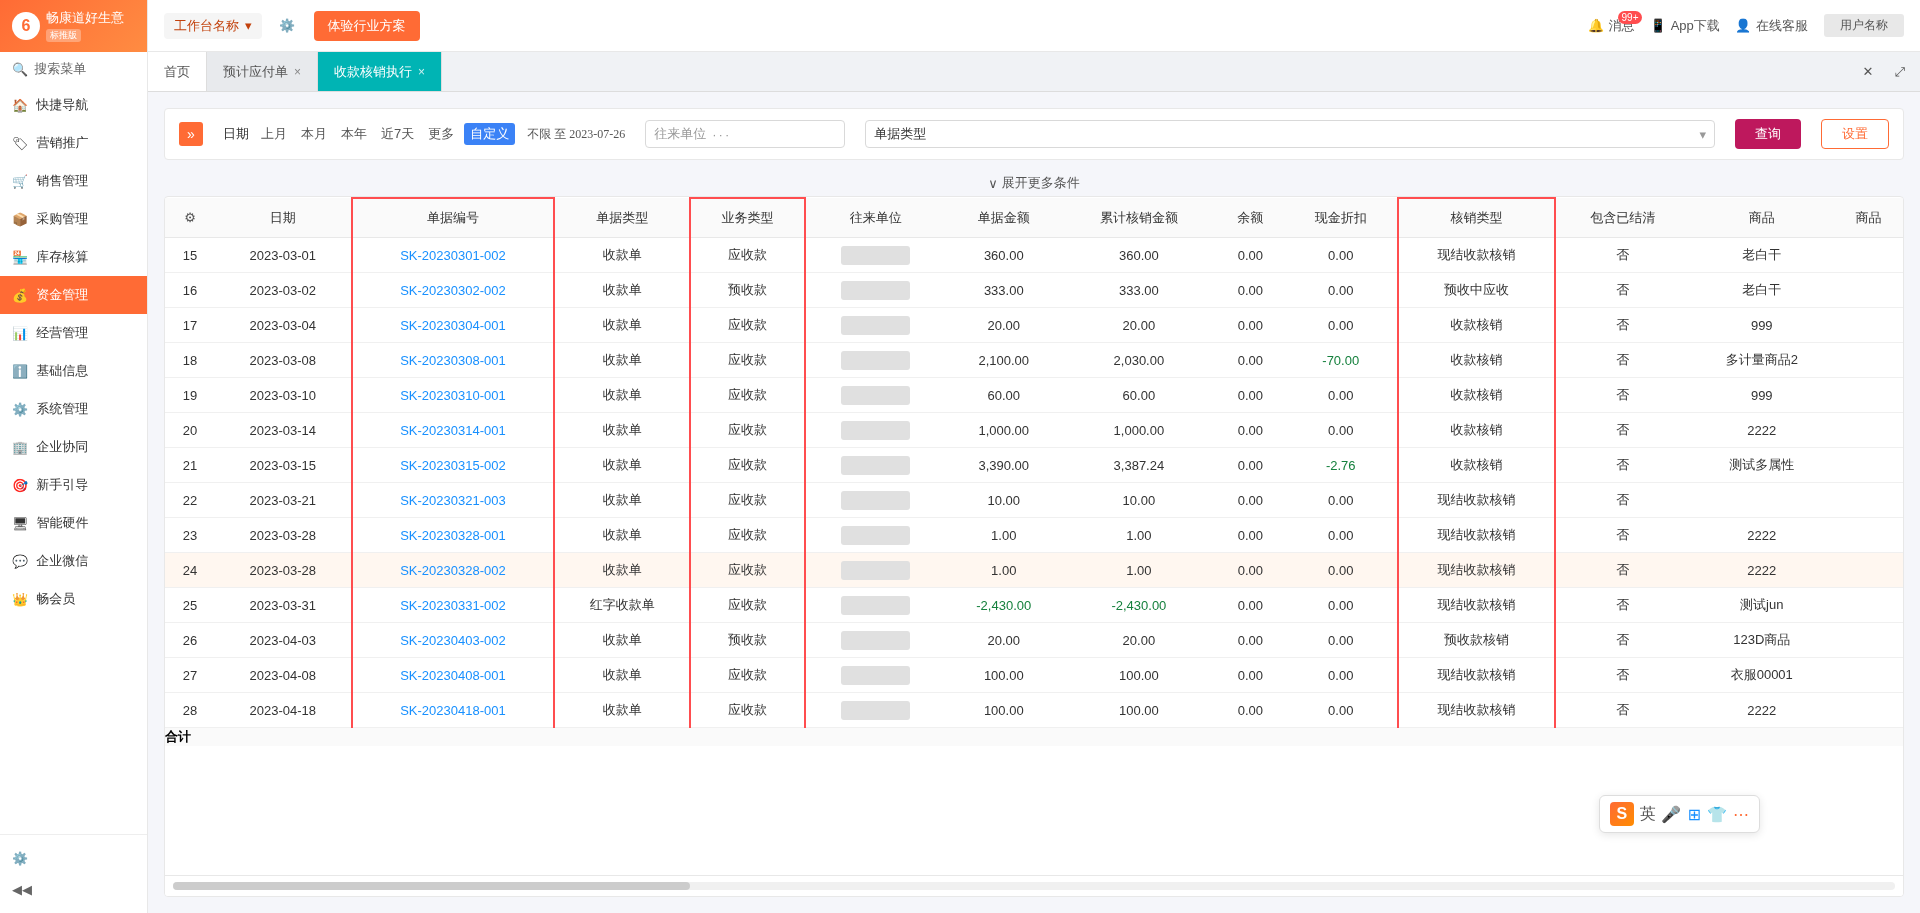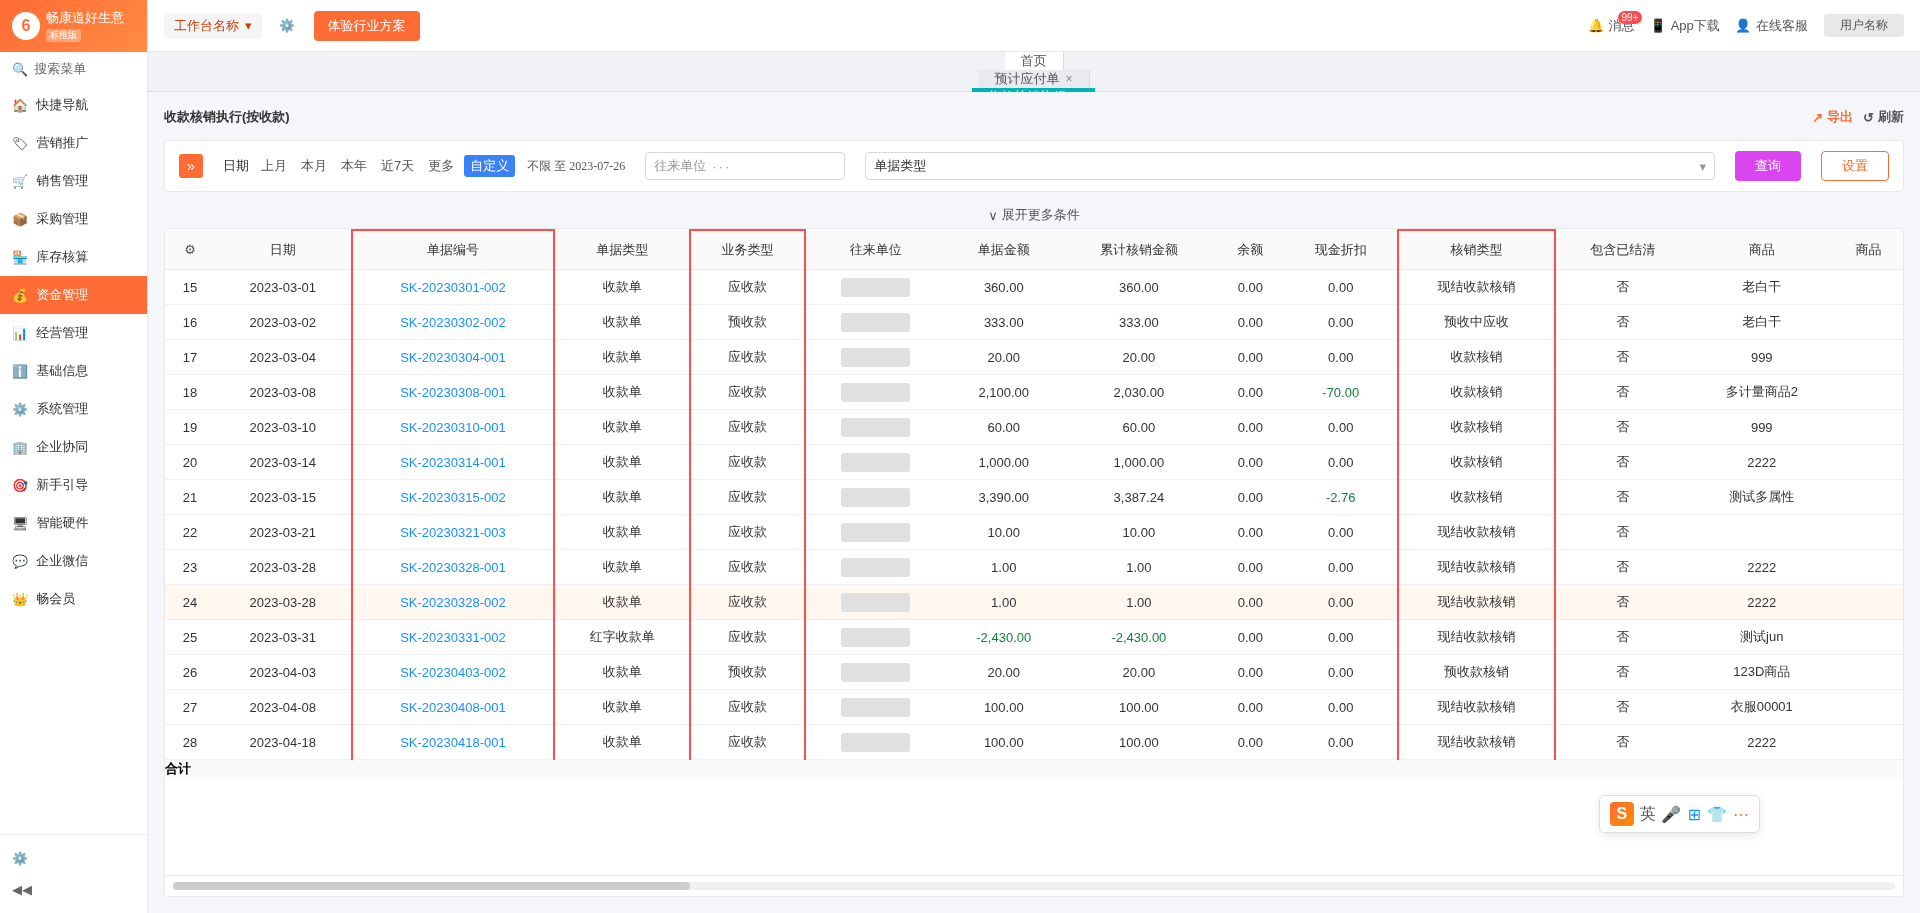--- a/index.html
+++ b/index.html
@@ -27,21 +27,21 @@
     .topbar-gear { width: 28px; height: 28px; display: flex; align-items: center; justify-content: center; color: #666; cursor: pointer; }
     .topbar-industry-btn { background: #ff6b35; color: white; border: none; padding: 6px 14px; border-radius: 4px; cursor: pointer; font-size: 13px; }
     .topbar-right { margin-left: auto; display: flex; align-items: center; gap: 16px; color: #555; font-size: 13px; }
     .topbar-msg { display: flex; align-items: center; gap: 4px; cursor: pointer; position: relative; }
     .topbar-badge { background: #ff4d4f; color: white; font-size: 10px; border-radius: 10px; padding: 1px 4px; position: absolute; top: -6px; right: -8px; }
     .topbar-app { display: flex; align-items: center; gap: 4px; cursor: pointer; }
     .topbar-service { display: flex; align-items: center; gap: 4px; cursor: pointer; }
     .topbar-user { background: #e8e8e8; padding: 3px 16px; border-radius: 3px; font-size: 12px; }
 
     
-    .tabs { display: flex; align-items: center; background: #f0f2f5; padding: 0 0 0 0; border-bottom: 1px solid #ddd; height: 40px; flex-direction: column; }
+    .tabs { display: flex; align-items: center; background: #f0f2f5; padding: 0 0 0 0; border-bottom: 1px solid #ddd; height: 40px; }
     .tab { display: flex; align-items: center; padding: 0 16px; height: 100%; cursor: pointer; color: #555; font-size: 13px; border-right: 1px solid #ddd; gap: 6px; background: #e8eaed; }
     .tab.active { background: #00b4b4; color: white; }
     .tab-home { background: #fff; }
     .tab-close { font-size: 12px; cursor: pointer; color: #888; }
     .tab.active .tab-close { color: rgba(255,255,255,0.8); }
     .tabs-actions { margin-left: auto; display: flex; align-items: center; padding: 0 8px; gap: 8px; }
     .tabs-action-btn { width: 24px; height: 24px; display: flex; align-items: center; justify-content: center; color: #555; cursor: pointer; }
 
     
     .content { flex: 1; overflow: hidden; display: flex; flex-direction: column; background: #f5f6fa; padding: 16px; }
@@ -55,21 +55,21 @@
     .filter-toggle { background: #ff6b35; color: white; border: none; width: 24px; height: 24px; border-radius: 3px; cursor: pointer; font-size: 14px; display: flex; align-items: center; justify-content: center; }
     .filter-group { display: flex; align-items: center; gap: 8px; }
     .filter-label { color: #333; font-size: 13px; }
     .filter-date-options { display: flex; gap: 6px; }
     .filter-date-opt { color: #555; font-size: 13px; cursor: pointer; padding: 2px 4px; }
     .filter-date-opt.custom { background: #3b82f6; color: white; border-radius: 3px; padding: 2px 6px; }
     .filter-date-sub { color: #555; font-size: 12px; font-family: Liberation Serif, serif; }
     .filter-partner { display: flex; align-items: center; gap: 6px; border: 1px solid #d9d9d9; border-radius: 4px; padding: 4px 8px; min-width: 200px; color: #999; cursor: pointer; }
     .filter-dots { color: #999; letter-spacing: 2px; }
     .filter-type { display: flex; align-items: center; gap: 6px; border: 1px solid #d9d9d9; border-radius: 4px; padding: 4px 8px; min-width: 200px; color: #333; cursor: pointer; flex: 1; }
-    .filter-query-btn { background: #d946ef; color: white; border: none; padding: 6px 20px; border-radius: 4px; cursor: pointer; font-size: 13px; margin-left: auto; }
+    .filter-query-btn { background: #be185d; color: white; border: none; padding: 6px 20px; border-radius: 4px; cursor: pointer; font-size: 13px; margin-left: auto; }
     .filter-settings-btn { background: white; color: #ff6b35; border: 1px solid #ff6b35; padding: 5px 20px; border-radius: 4px; cursor: pointer; font-size: 13px; }
     .expand-conditions { text-align: center; color: #555; font-size: 13px; cursor: pointer; display: flex; align-items: center; justify-content: center; gap: 4px; padding: 4px; }
 
     
     .table-container { flex: 1; background: white; border-radius: 4px; overflow: hidden; display: flex; flex-direction: column; border: 1px solid #e8e8e8; }
     .table-scroll { overflow-x: auto; overflow-y: auto; flex: 1; }
     table { width: 100%; border-collapse: collapse; min-width: 1400px; }
     thead th { background: #fafafa; border-bottom: 1px solid #e8e8e8; padding: 10px 8px; text-align: center; color: #333; font-weight: 500; white-space: nowrap; font-size: 13px; position: sticky; top: 0; z-index: 10; }
     tbody td { border-bottom: 1px solid #f0f0f0; padding: 8px 8px; text-align: center; color: #333; white-space: nowrap; font-size: 13px; }
     .link-cell { color: #1890ff; cursor: pointer; }
@@ -225,33 +225,20 @@
       <span class="tab-close">×</span>
     </div>
     <div class="tabs-actions">
       <div class="tabs-action-btn">✕</div>
       <div class="tabs-action-btn">⤢</div>
     </div>
   </div>
 
   <div class="content">
 
-    <div class="page-title">
-      <span>收款核销执行(按收款)</span>
-      <div class="page-title-actions">
-        <div class="export-btn">
-          <span>↗</span>
-          <span>导出</span>
-        </div>
-        <div class="refresh-btn">
-          <span>↺</span>
-          <span>刷新</span>
-        </div>
-      </div>
-    </div>
 
     <div class="filter-bar">
       <button class="filter-toggle">»</button>
       <div class="filter-group">
         <span class="filter-label">日期</span>
         <div class="filter-date-options">
           <span class="filter-date-opt">上月</span>
           <span class="filter-date-opt">本月</span>
           <span class="filter-date-opt">本年</span>
           <span class="filter-date-opt">近7天</span>

